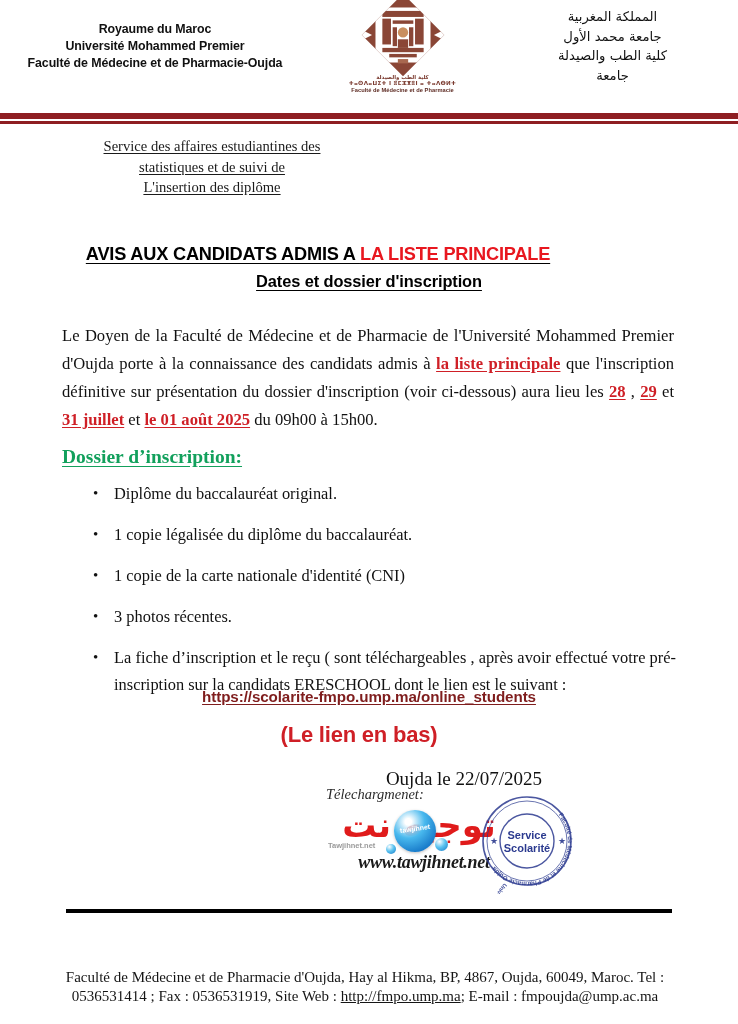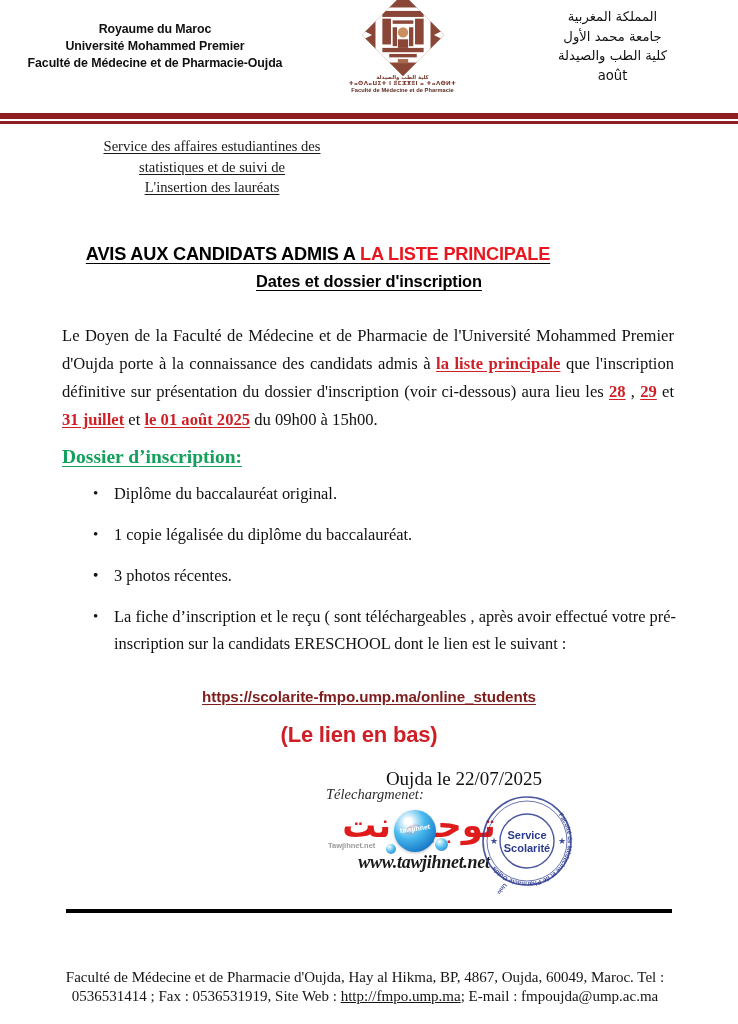--- a/index.html
+++ b/index.html
@@ -423,34 +423,34 @@
       <div class="logo-cap-ar">كلية الطب والصيدلة</div>
       <div class="logo-cap-tf">ⵜⴰⵙⴷⴰⵡⵉⵜ ⵏ ⵓⵎⵣⴳⵓⵏ ⴰ ⵜⴰⴷⴱⵍⵜ</div>
       <div class="logo-cap-fr">Faculté de Médecine et de Pharmacie</div>
     </div>
   </div>
 
   <div class="header-right">
     <div>المملكة المغربية</div>
     <div>جامعة محمد الأول</div>
     <div>كلية الطب والصيدلة</div>
-    <div>août</div>
+    <div>جامعة</div>
   </div>
 </div>
 
 <div class="rule-red" style="top:113px;">
   <div class="band-thick"></div>
   <div class="band-gap"></div>
   <div class="band-thin"></div>
 </div>
 
 <div class="service-block">
   <div><span>Service des affaires estudiantines des</span></div>
   <div><span>statistiques et de suivi de</span></div>
-  <div><span>L'insertion des lauréats</span></div>
+  <div><span>L'insertion des diplôme</span></div>
 </div>
 
 <div class="title-main">
   <u><span>AVIS AUX CANDIDATS ADMIS A </span><span class="title-red">LA LISTE PRINCIPALE</span></u>
 </div>
 <div class="title-sub">
   <u><span>Dates et dossier d'inscription</span></u>
 </div>
 
 <div class="para">
@@ -463,20 +463,21 @@
   <li>
     <span class="bullet">•</span>
     <span class="txt">Diplôme du baccalauréat original.</span>
   </li>
   <li>
     <span class="bullet">•</span>
     <span class="txt">1 copie légalisée du diplôme du baccalauréat.</span>
   </li>
   <li>
     <span class="bullet">•</span>
+    <span class="txt">1 copie de la carte nationale d'identité (CNI)</span>
   </li>
   <li>
     <span class="bullet">•</span>
     <span class="txt">3 photos récentes.</span>
   </li>
   <li class="wrap-item">
     <span class="bullet">•</span>
     <span class="txt">La fiche d’inscription et le reçu ( sont téléchargeables , après avoir effectué votre pré-inscription sur la candidats ERESCHOOL dont le lien est le suivant :</span>
   </li>
 </ul>

